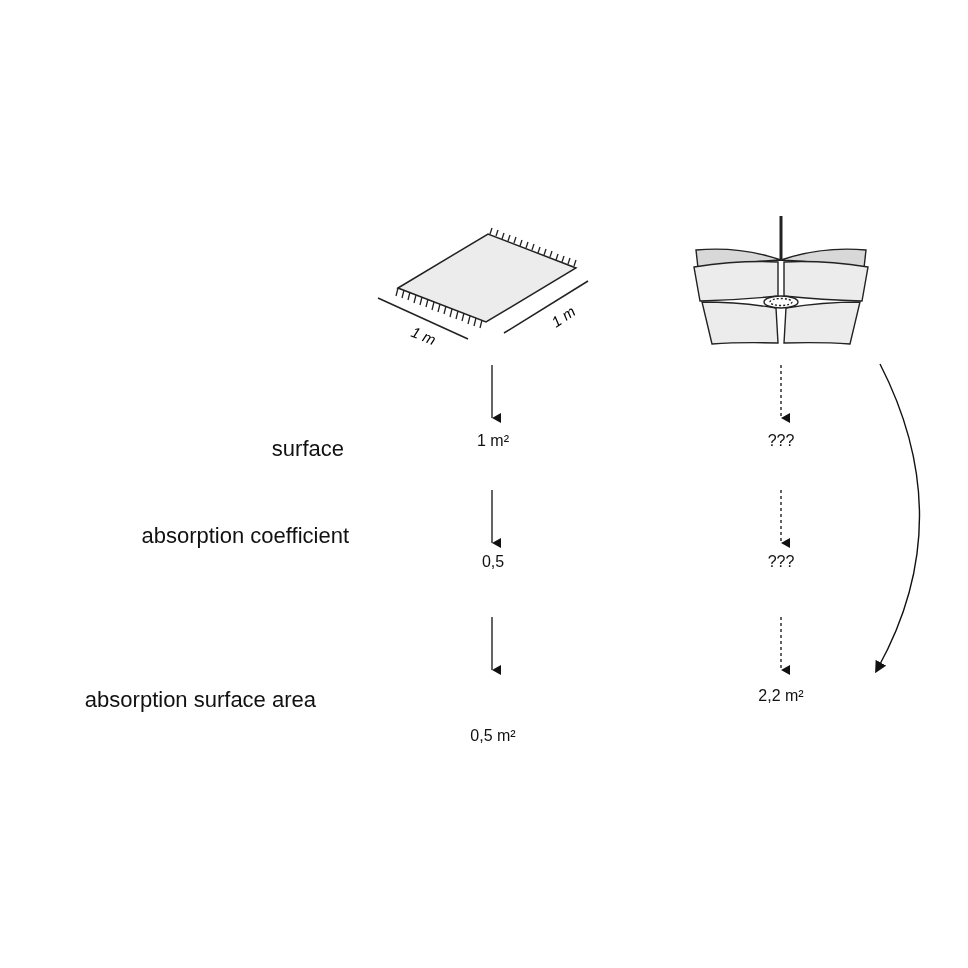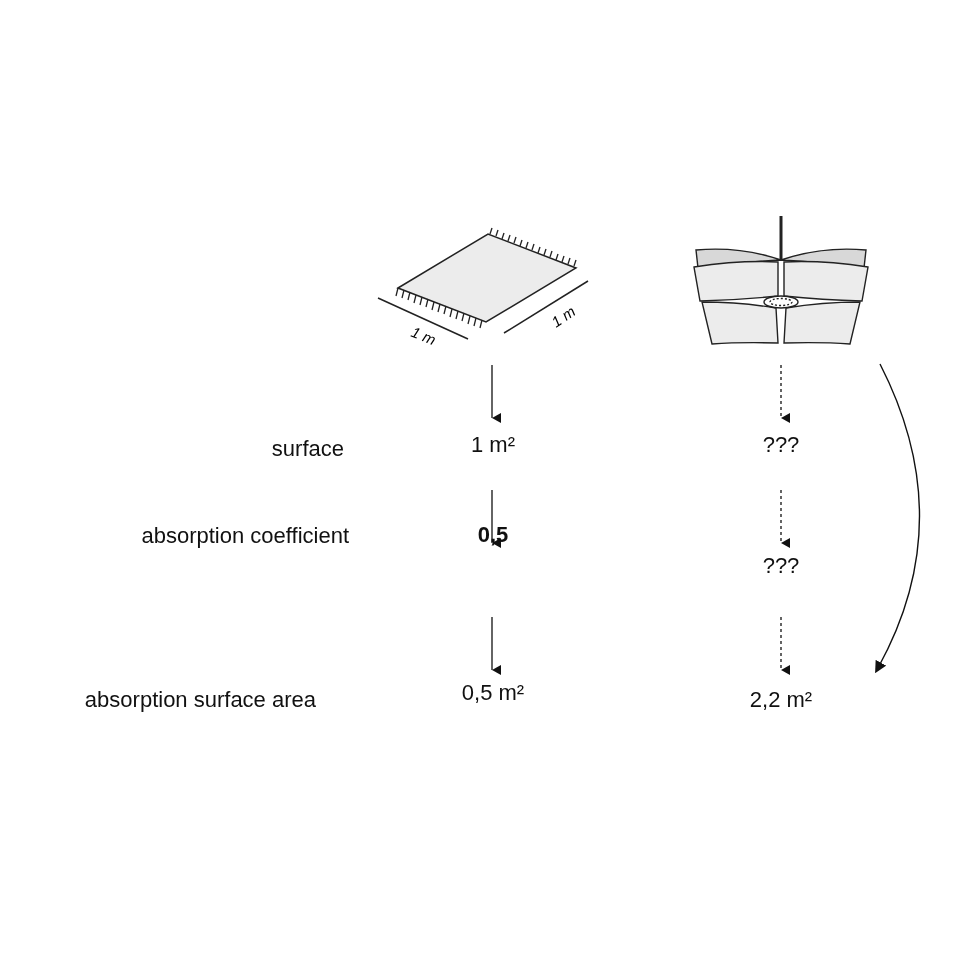--- a/index.html
+++ b/index.html
@@ -1,19 +1,19 @@
 <!DOCTYPE html>
 <html><head>
 <meta charset="utf-8">
 <style>
   html, body { margin: 0; padding: 0; background: #ffffff; }
   body { width: 968px; height: 968px; position: relative; overflow: hidden;
          font-family: "Liberation Sans", sans-serif; color: #111; }
   .label { position: absolute; font-size: 22px; text-align: right; white-space: nowrap; }
-  .val { position: absolute; font-size: 22px; text-align: center; width: 140px; white-space: nowrap; }
+  .val { position: absolute; font-size: 16px; text-align: center; width: 140px; white-space: nowrap; }
   svg.layer { position: absolute; left: 0; top: 0; }
 </style>
 </head>
 <body>
 
 <svg class="layer" width="968" height="968" viewBox="0 0 968 968">
   <defs>
     <marker id="ah" markerWidth="10" markerHeight="10" refX="5" refY="9" orient="auto" markerUnits="userSpaceOnUse">
       <path d="M0,0 L10,0 L5,9 Z" fill="#111"></path>
     </marker>
@@ -86,18 +86,18 @@
   </g>
 
   <path d="M880,364 Q960,520 878,668" fill="none" stroke="#111" stroke-width="1.4" marker-end="url(#ah2)"></path>
 </svg>
 
 <div class="label" style="right:624px; top:436px;">surface</div>
 <div class="label" style="right:619px; top:523px;margin-left:44px;">absorption coefficient</div>
 <div class="label" style="right:652px; top:687px;">absorption surface area</div>
 
 <div class="val" style="left:423px; top:432px;">1 m²</div>
-<div class="val" style="left:423px; top:522px;font-weight:bold;">0,5</div>
-<div class="val" style="left:423px; top:680px;">0,5 m²</div>
+<div class="val" style="left:423px; top:553px;">0,5</div>
+<div class="val" style="left:423px; top:727px;">0,5 m²</div>
 
 <div class="val" style="left:711px; top:432px;">???</div>
 <div class="val" style="left:711px; top:553px;">???</div>
 <div class="val" style="left:711px; top:687px;">2,2 m²</div>
 
 </body></html>

